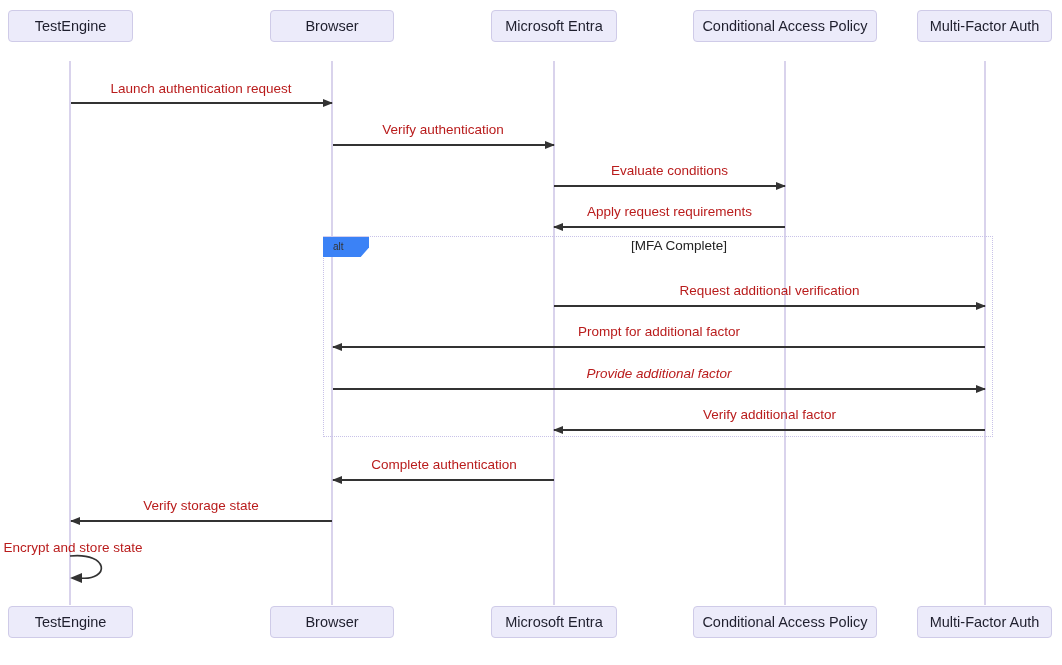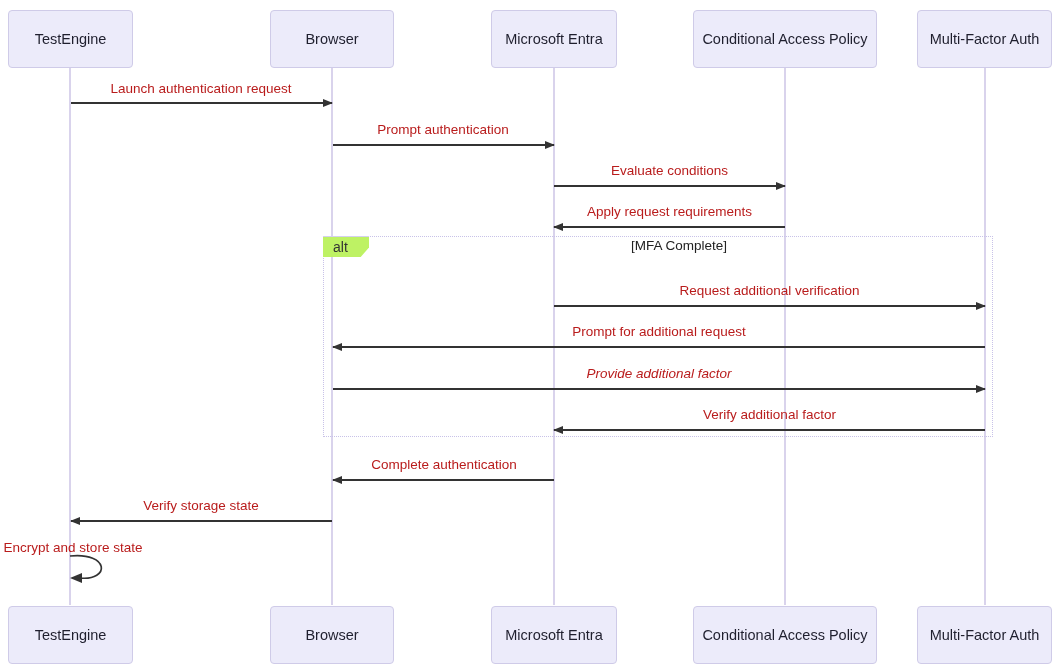--- a/index.html
+++ b/index.html
@@ -1,21 +1,21 @@
 <!DOCTYPE html>
 <html><head>
 <meta charset="utf-8">
 <style>
   html,body { margin:0; padding:0; background:#ffffff; }
   .stage {
     position:relative; width:1062px; height:665px; background:#ffffff;
     font-family:"Liberation Sans", sans-serif; color:#333; overflow:hidden;
   }
   .actor {
-    position:absolute; height:58px; background:#ECEBFA; border:1px solid #CFCBE8;
+    position:absolute; height:32px; background:#ECEBFA; border:1px solid #CFCBE8;
     border-radius:4px; display:flex; align-items:center; justify-content:center;
     font-size:14.5px; color:#1f1f2e; box-sizing:border-box;
   }
   .lifeline { position:absolute; top:61px; height:544px; width:2px; background:#D9D3EC; }
   .msg-label {
     position:absolute; font-size:13.5px; line-height:17px; color:#b91c1c;
     text-align:center; height:17px; white-space:nowrap;
   }
   .arrow { position:absolute; height:1.7px; background:#333; }
   .head { position:absolute; top:50%; transform:translateY(-50%); width:0; height:0;
@@ -45,23 +45,23 @@
   .m10-label { left:70px;  width:262px; top:497px; }
   .m10-arrow { left:71px;  width:261px; top:520px; }
   .m11-label { left:0px;   width:146px; top:539px; text-align:center; }
 
   .alt-frame {
     position:absolute; left:323px; top:236px; width:670px; height:201px;
     border:1px dotted #C8C2E8; box-sizing:border-box;
   }
   .alt-label {
     position:absolute; left:323px; top:236px; width:46px; height:21px;
-    background:#bef264; border-top:1px solid #D5D0EE;
+    background:#3b82f6; border-top:1px solid #D5D0EE;
     clip-path:polygon(0 0, 100% 0, 100% 55%, 82% 100%, 0 100%);
-    font-size:14px; line-height:20px; padding-left:10px; box-sizing:border-box; color:#333;
+    font-size:10px; line-height:20px; padding-left:10px; box-sizing:border-box; color:#333;
   }
   .alt-cond {
     position:absolute; left:369px; top:238px; width:620px; text-align:center;
     font-size:13.5px; color:#222;
   }
   .selfloop-svg { position:absolute; left:60px; top:550px; }
 </style>
 </head>
 <body>
 
@@ -91,41 +91,41 @@
 
   <div class="alt-frame"></div>
   <div class="alt-label">alt</div>
   <div class="alt-cond">[MFA Complete]</div>
 
   <div class="msg-label m1-label">Launch authentication request</div>
   <div class="arrow m1-arrow">
       <div class="head right"></div>
     </div>
 
-  <div class="msg-label m2-label">Prompt authentication</div>
+  <div class="msg-label m2-label">Verify authentication</div>
   <div class="arrow m2-arrow">
       <div class="head right"></div>
     </div>
 
   <div class="msg-label m3-label">Evaluate conditions</div>
   <div class="arrow m3-arrow">
       <div class="head right"></div>
     </div>
 
   <div class="msg-label m4-label">Apply request requirements</div>
   <div class="arrow m4-arrow">
       <div class="head left"></div>
     </div>
 
   <div class="msg-label m5-label">Request additional verification</div>
   <div class="arrow m5-arrow">
       <div class="head right"></div>
     </div>
 
-  <div class="msg-label m6-label">Prompt for additional request</div>
+  <div class="msg-label m6-label">Prompt for additional factor</div>
   <div class="arrow m6-arrow">
       <div class="head left"></div>
     </div>
 
   <div class="msg-label m7-label">Provide additional factor</div>
   <div class="arrow m7-arrow">
       <div class="head right"></div>
     </div>
 
   <div class="msg-label m8-label">Verify additional factor</div>

